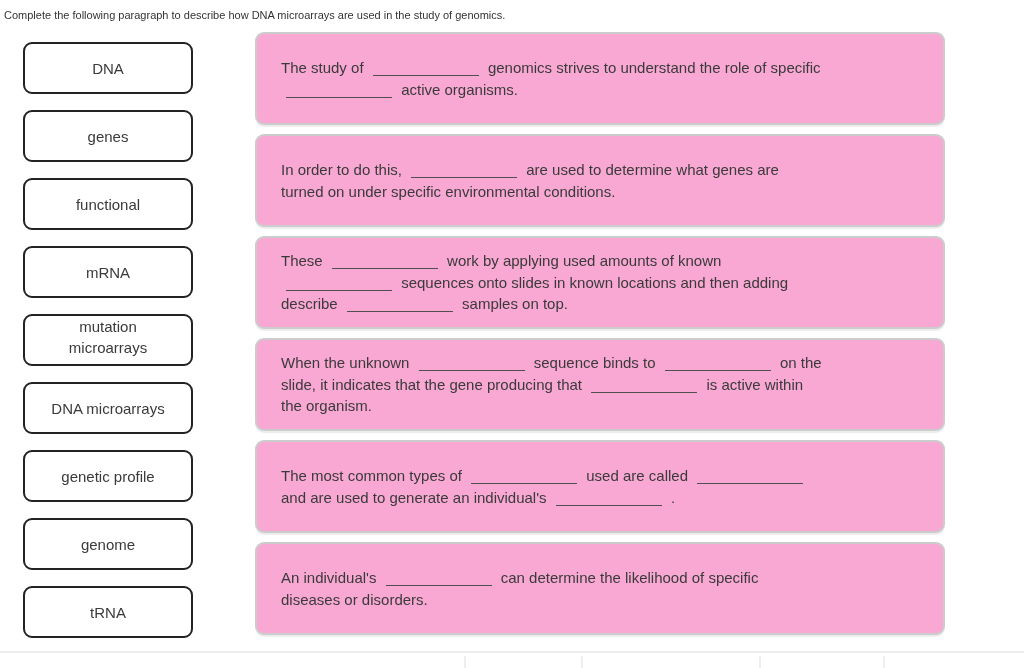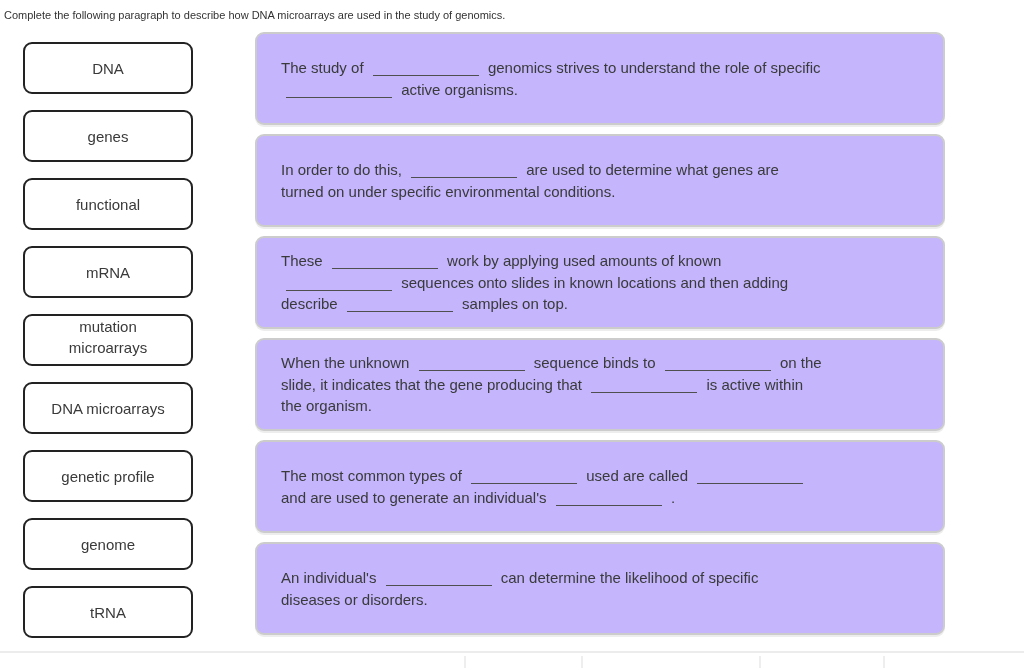--- a/index.html
+++ b/index.html
@@ -58,21 +58,21 @@
   }
   .paragraph-col{
     margin-left:62px;
     margin-top:2px;
     width:690px;
     flex:0 0 auto;
   }
   .pbox{
     width:690px;
     min-height:93px;
-    background:#c4b5fd;
+    background:#f9a8d4;
     border:2px solid var(--box-border);
     border-radius:9px;
     box-shadow:0 2px 0 rgba(0,0,0,0.07);
     display:flex;
     align-items:center;
     padding:0 24px;
     margin-bottom:9px;
   }
   .ptext{
     font-size:15px;

